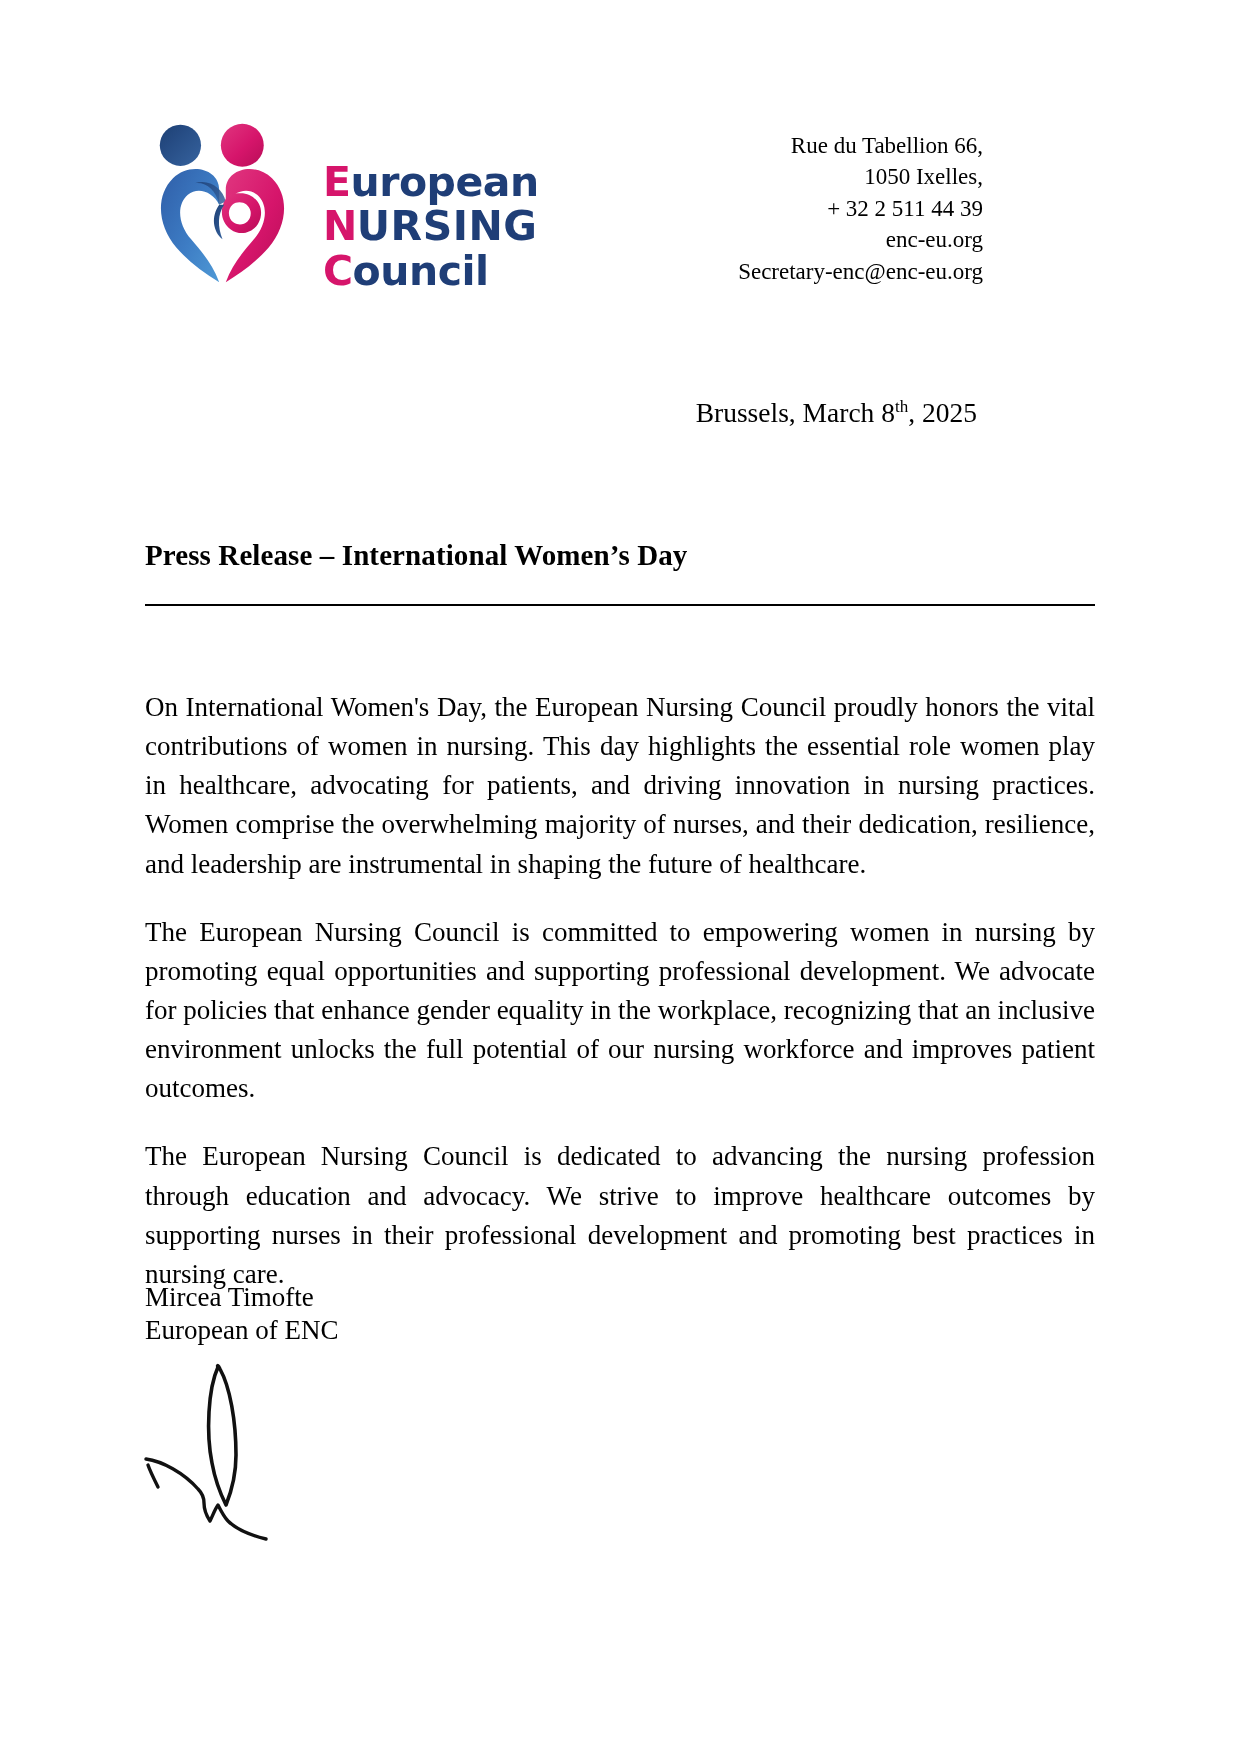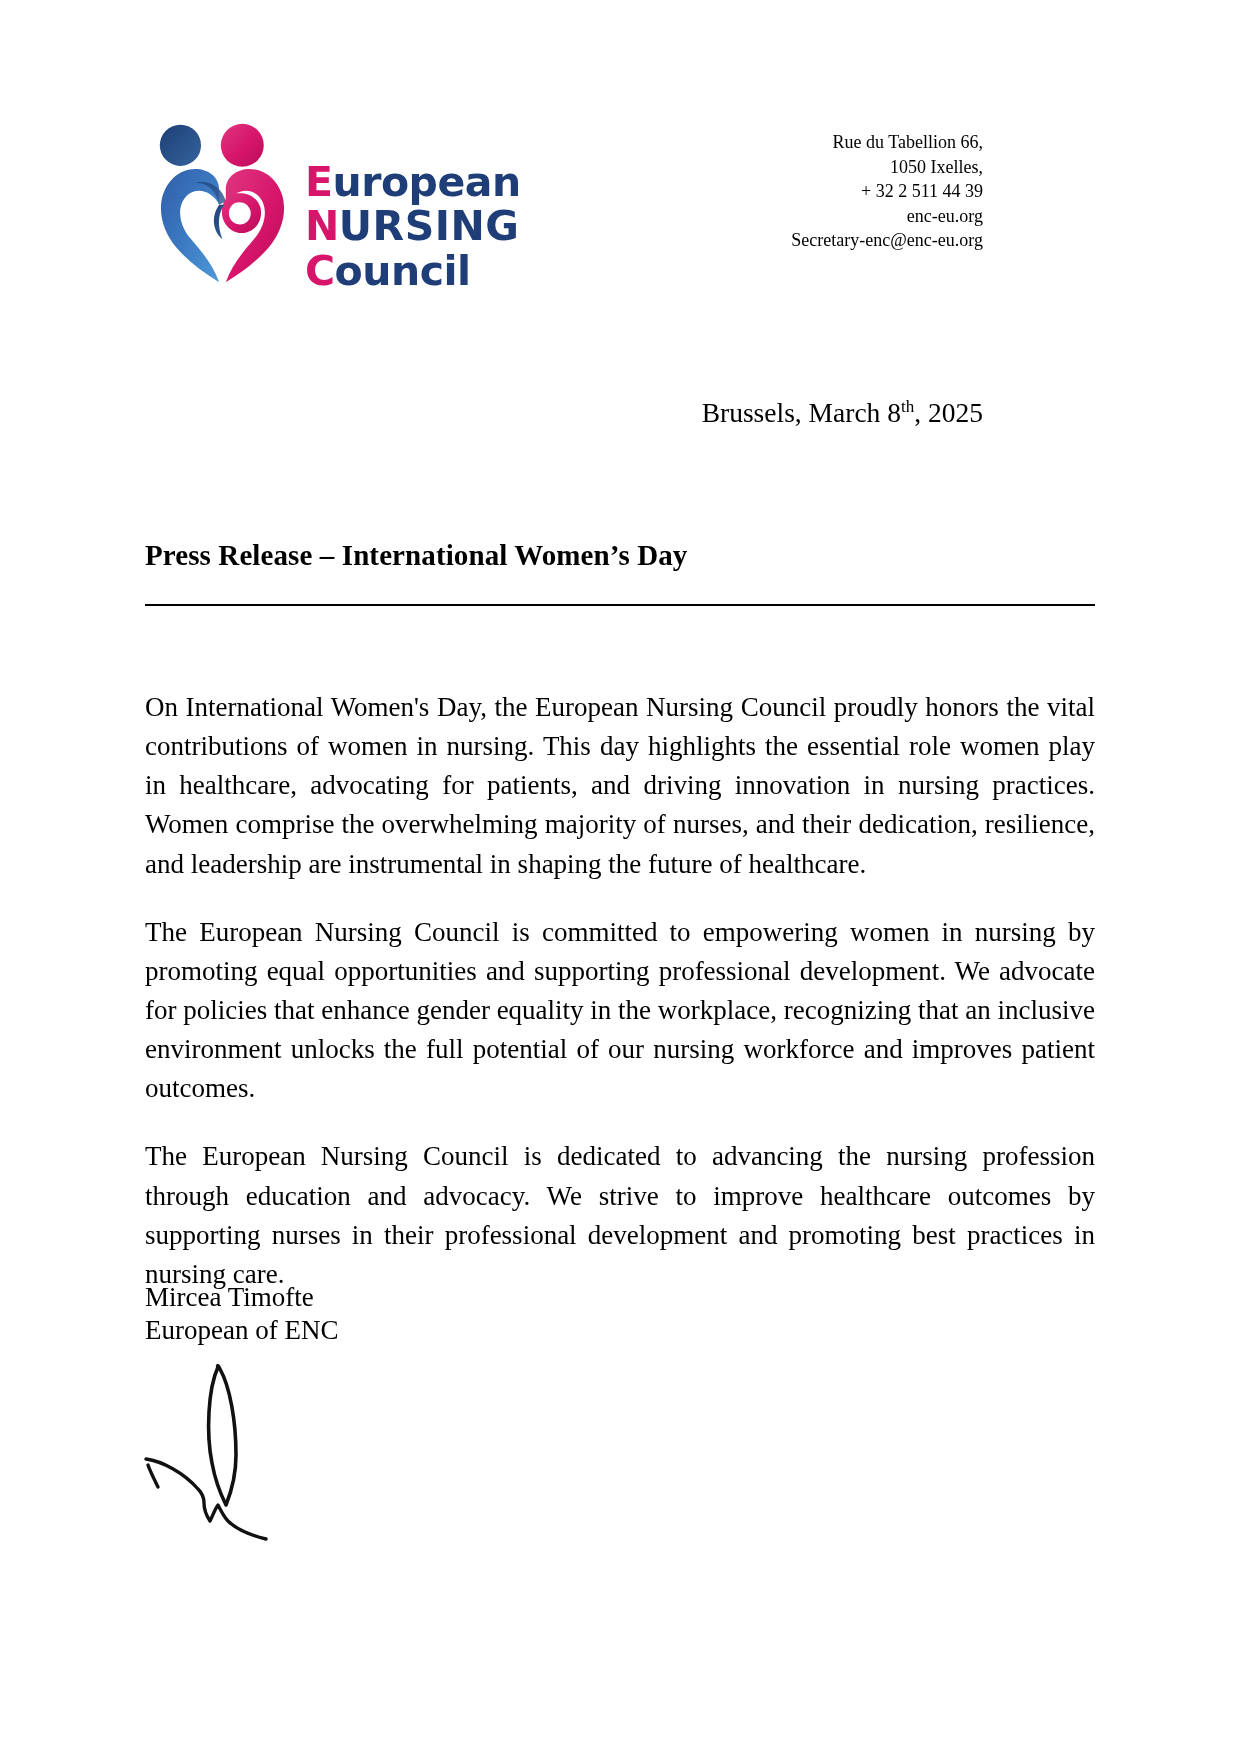--- a/index.html
+++ b/index.html
@@ -31,20 +31,21 @@
     height: 210px;
     display: flex;
     align-items: flex-start;
     justify-content: space-between;
   }
 
   .logo-block {
     margin-left: 140px;
     display: flex;
     align-items: center;
+    gap: 18px;
   }
 
   .logo-mark {
     width: 165px;
     height: 175px;
     flex: 0 0 auto;
   }
 
   .logo-words {
     line-height: 1.08;
@@ -55,30 +56,30 @@
     padding-top: 42px;
   }
   .logo-words .lw-line { white-space: nowrap; }
   .lw-cap { color: #d6156b; }
   .lw-rest { color: #1f3e77; }
   .lw-nursing .lw-rest { letter-spacing: 0.5px; }
 
   .address-block {
     margin-right: 258px;
     text-align: right;
-    font-size: 18px;
+    font-size: 23px;
     line-height: 1.365;
     padding-top: 12px;
     white-space: nowrap;
   }
 
   
   .date-line {
     position: absolute;
-    right: 258px;
+    right: 264px;
     top: 397px;
     font-size: 27.5px;
     white-space: nowrap;
   }
   .date-line sup {
     font-size: 0.62em;
     vertical-align: super;
     line-height: 0;
   }
 

